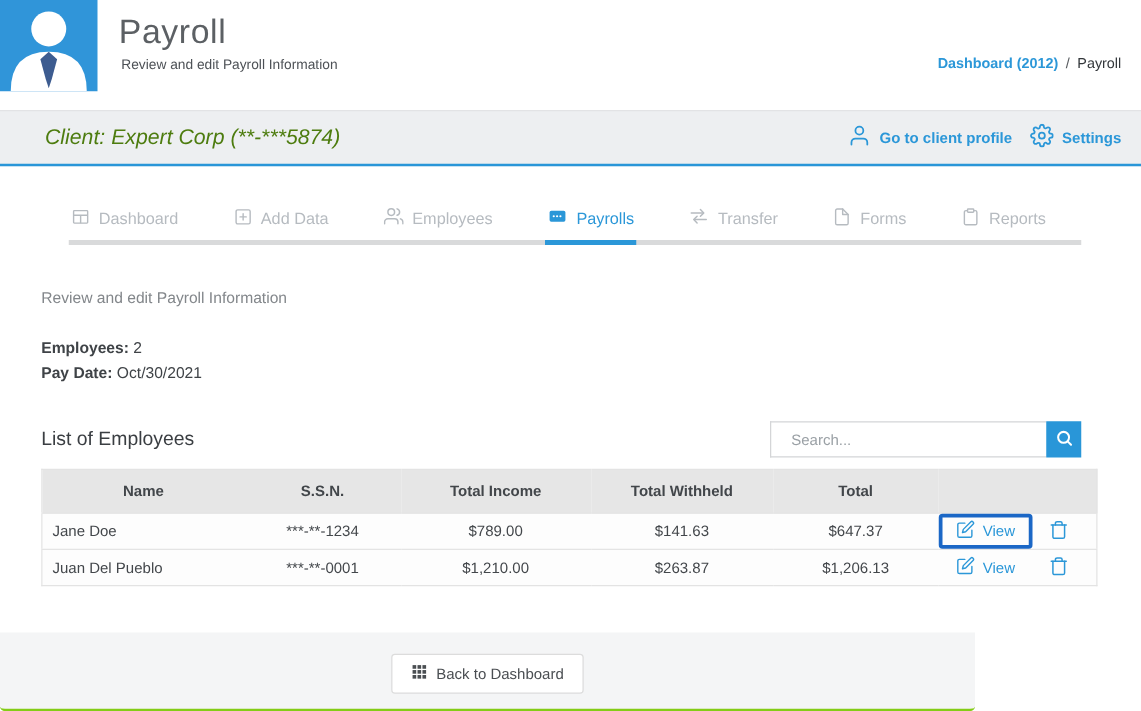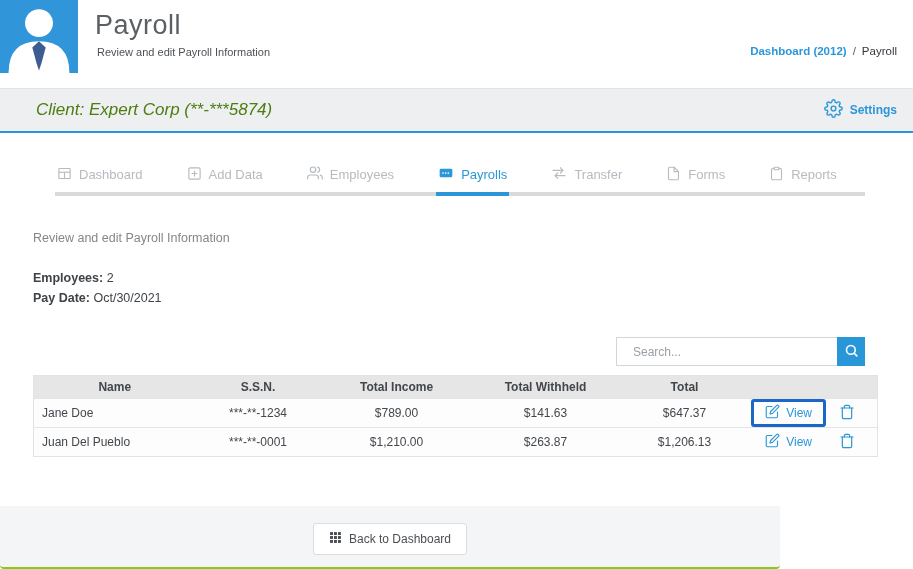--- a/index.html
+++ b/index.html
@@ -55,21 +55,21 @@
   }
   .search-input::placeholder { color:#9aa0a5; }
   .search-button { width:28px; height:29px; background:#2996d8; border:none; cursor:pointer; display:flex; align-items:center; justify-content:center; }
   
   .emp-table {
     position:absolute; left:33px; top:375px; width:845px;
     border-collapse:collapse; table-layout:fixed; font-size:12px; color:#43474b;
     border:1px solid #e3e3e3;
   }
   .emp-table thead th {
-    background:#e6e6e6; height:23px; font-weight:bold; color:#42464a; text-align:center; font-size:12px;
+    background:#e6e6e6; height:35px; font-weight:bold; color:#42464a; text-align:center; font-size:12px;
   }
   .emp-table tbody td { height:28px; text-align:center; border-top:1px solid #e4e4e4; background:#fdfdfd; }
   .emp-table tbody td.name { text-align:left; padding-left:8px; }
   .actions-cell .wrap { display:flex; align-items:center; justify-content:flex-end; gap:13px; padding-right:22px; }
   .view-button {
     display:flex; align-items:center; gap:6px; color:#2b97d8; font-size:12px; cursor:pointer; text-decoration:none;
     border:3px solid transparent; border-radius:3px; padding:2px 11px;
   }
   .view-button.highlighted { border-color:#1b67c6; }
   .view-button svg { stroke:#2b97d8; }
@@ -110,20 +110,29 @@
       <span class="current">Payroll</span>
     </div>
   </div>
 
   <div class="client-bar">
     <span class="client-label">Client: Expert Corp (**-***5874)</span>
     <div class="client-actions">
       <a class="bar-link">
         <span>
           <svg viewBox="0 0 24 24" width="19" height="19" fill="none" stroke-width="1.8" stroke-linecap="round" stroke-linejoin="round" stroke="currentColor">
+              <path d="M20 21v-2a4 4 0 0 0-4-4H8a4 4 0 0 0-4 4v2"></path>
+              <circle cx="12" cy="7" r="4"></circle>
+            </svg>
+        </span>
+        <span>Go to client profile</span>
+      </a>
+      <a class="bar-link">
+        <span>
+          <svg viewBox="0 0 24 24" width="19" height="19" fill="none" stroke-width="1.8" stroke-linecap="round" stroke-linejoin="round" stroke="currentColor">
               <circle cx="12" cy="12" r="3"></circle>
               <path d="M19.4 15a1.65 1.65 0 0 0 .33 1.82l.06.06a2 2 0 0 1 0 2.83 2 2 0 0 1-2.83 0l-.06-.06a1.65 1.65 0 0 0-1.82-.33 1.65 1.65 0 0 0-1 1.51V21a2 2 0 0 1-2 2 2 2 0 0 1-2-2v-.09A1.65 1.65 0 0 0 9 19.4a1.65 1.65 0 0 0-1.82.33l-.06.06a2 2 0 0 1-2.83 0 2 2 0 0 1 0-2.83l.06-.06a1.65 1.65 0 0 0 .33-1.82 1.65 1.65 0 0 0-1.51-1H3a2 2 0 0 1-2-2 2 2 0 0 1 2-2h.09A1.65 1.65 0 0 0 4.6 9a1.65 1.65 0 0 0-.33-1.82l-.06-.06a2 2 0 0 1 0-2.83 2 2 0 0 1 2.83 0l.06.06a1.65 1.65 0 0 0 1.82.33H9a1.65 1.65 0 0 0 1-1.51V3a2 2 0 0 1 2-2 2 2 0 0 1 2 2v.09a1.65 1.65 0 0 0 1 1.51 1.65 1.65 0 0 0 1.82-.33l.06-.06a2 2 0 0 1 2.83 0 2 2 0 0 1 0 2.83l-.06.06a1.65 1.65 0 0 0-.33 1.82V9a1.65 1.65 0 0 0 1.51 1H21a2 2 0 0 1 2 2 2 2 0 0 1-2 2h-.09a1.65 1.65 0 0 0-1.51 1z"></path>
             </svg>
         </span>
         <span>Settings</span>
       </a>
     </div>
   </div>
 
   <div class="tabs">
@@ -192,20 +201,21 @@
     <div>
       <b>Employees:</b>
       <span>2</span>
     </div>
     <div>
       <b>Pay Date:</b>
       <span>Oct/30/2021</span>
     </div>
   </div>
 
+  <div class="list-title">List of Employees</div>
 
   <div class="search-group">
     <input class="search-input" type="text" placeholder="Search..." style="">
     <button class="search-button">
       <span>
         <svg viewBox="0 0 24 24" width="15" height="15" fill="none" stroke="#fff" stroke-width="2.6" stroke-linecap="round">
             <circle cx="11" cy="11" r="7"></circle>
             <line x1="20.5" y1="20.5" x2="16.2" y2="16.2"></line>
           </svg>
       </span>

